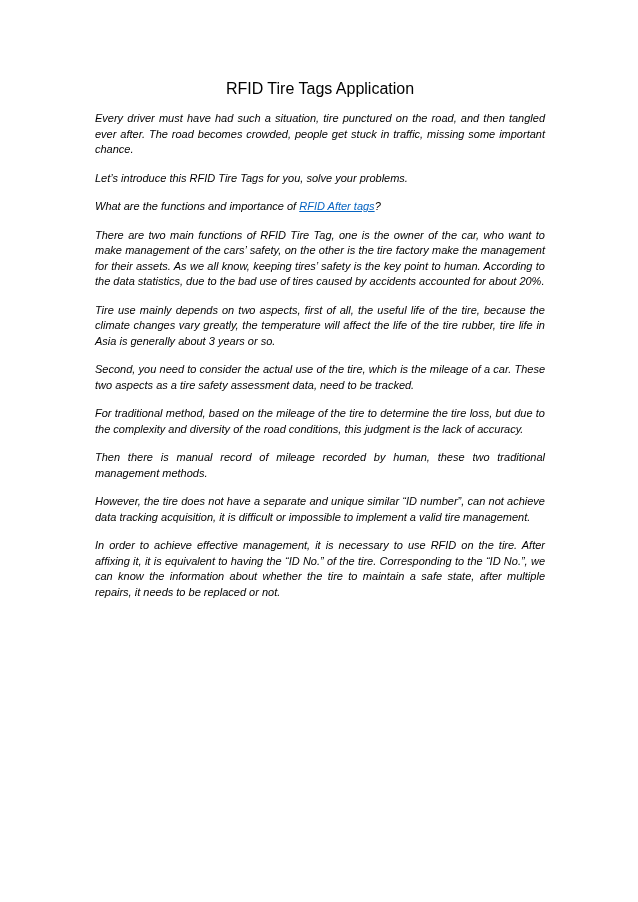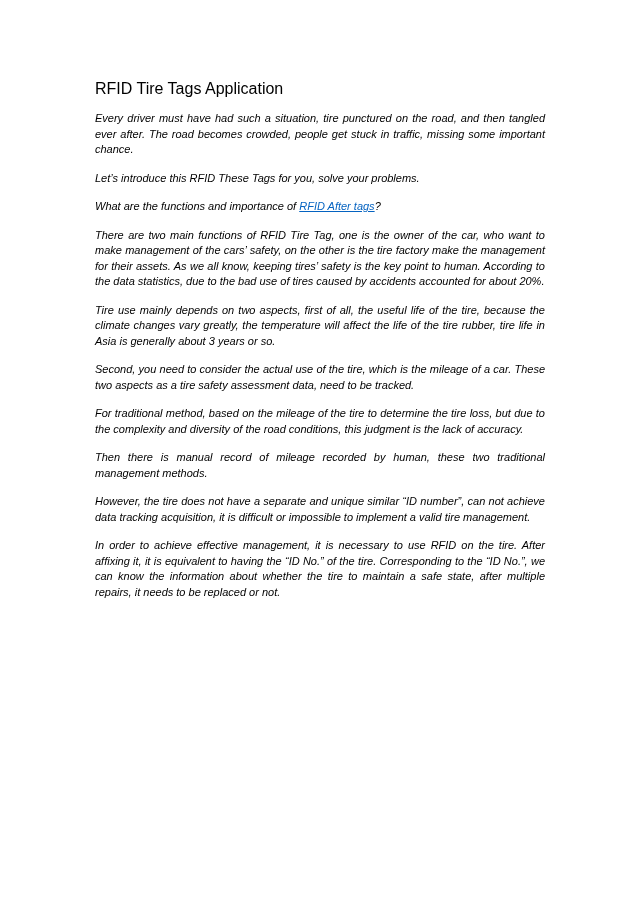--- a/index.html
+++ b/index.html
@@ -14,21 +14,21 @@
     box-sizing: border-box;
     background: #ffffff;
     padding: 80px 93px 40px 95px;
     font-family: "Liberation Sans", sans-serif;
     color: #000000;
     overflow: hidden;
   }
   .title {
     font-size: 16px;
     font-weight: 400;
-    text-align: left;
+    text-align: center;
     margin: 0 0 13px 0;
     color: #000000;
   }
   .para {
     font-size: 11px;
     line-height: 15.5px;
     text-align: justify;
     margin: 0 0 13px 0;
     color: #000000;
     font-style: italic;
@@ -42,21 +42,21 @@
 </head>
 <body>
 
 <div class="page">
 
   <h1 class="title">RFID Tire Tags Application</h1>
 
   <p class="para">Every driver must have had such a situation, tire punctured on the road, and then tangled ever after. The road becomes crowded, people get stuck in traffic, missing some important chance.</p>
 
 
-  <p class="para">Let’s introduce this RFID These Tags for you, solve your problems.</p>
+  <p class="para">Let’s introduce this RFID Tire Tags for you, solve your problems.</p>
 
 
   <p class="para"><span>What are the functions and importance of </span><a href="#" class="link">RFID After tags</a><span>?</span></p>
 
   <p class="para">There are two main functions of RFID Tire Tag, one is the owner of the car, who want to make management of the cars’ safety, on the other is the tire factory make the management for their assets. As we all know, keeping tires’ safety is the key point to human. According to the data statistics, due to the bad use of tires caused by accidents accounted for about 20%.</p>
 
   <p class="para">Tire use mainly depends on two aspects, first of all, the useful life of the tire, because the climate changes vary greatly, the temperature will affect the life of the tire rubber, tire life in Asia is generally about 3 years or so.</p>
 
   <p class="para">Second, you need to consider the actual use of the tire, which is the mileage of a car. These two aspects as a tire safety assessment data, need to be tracked.</p>
 

